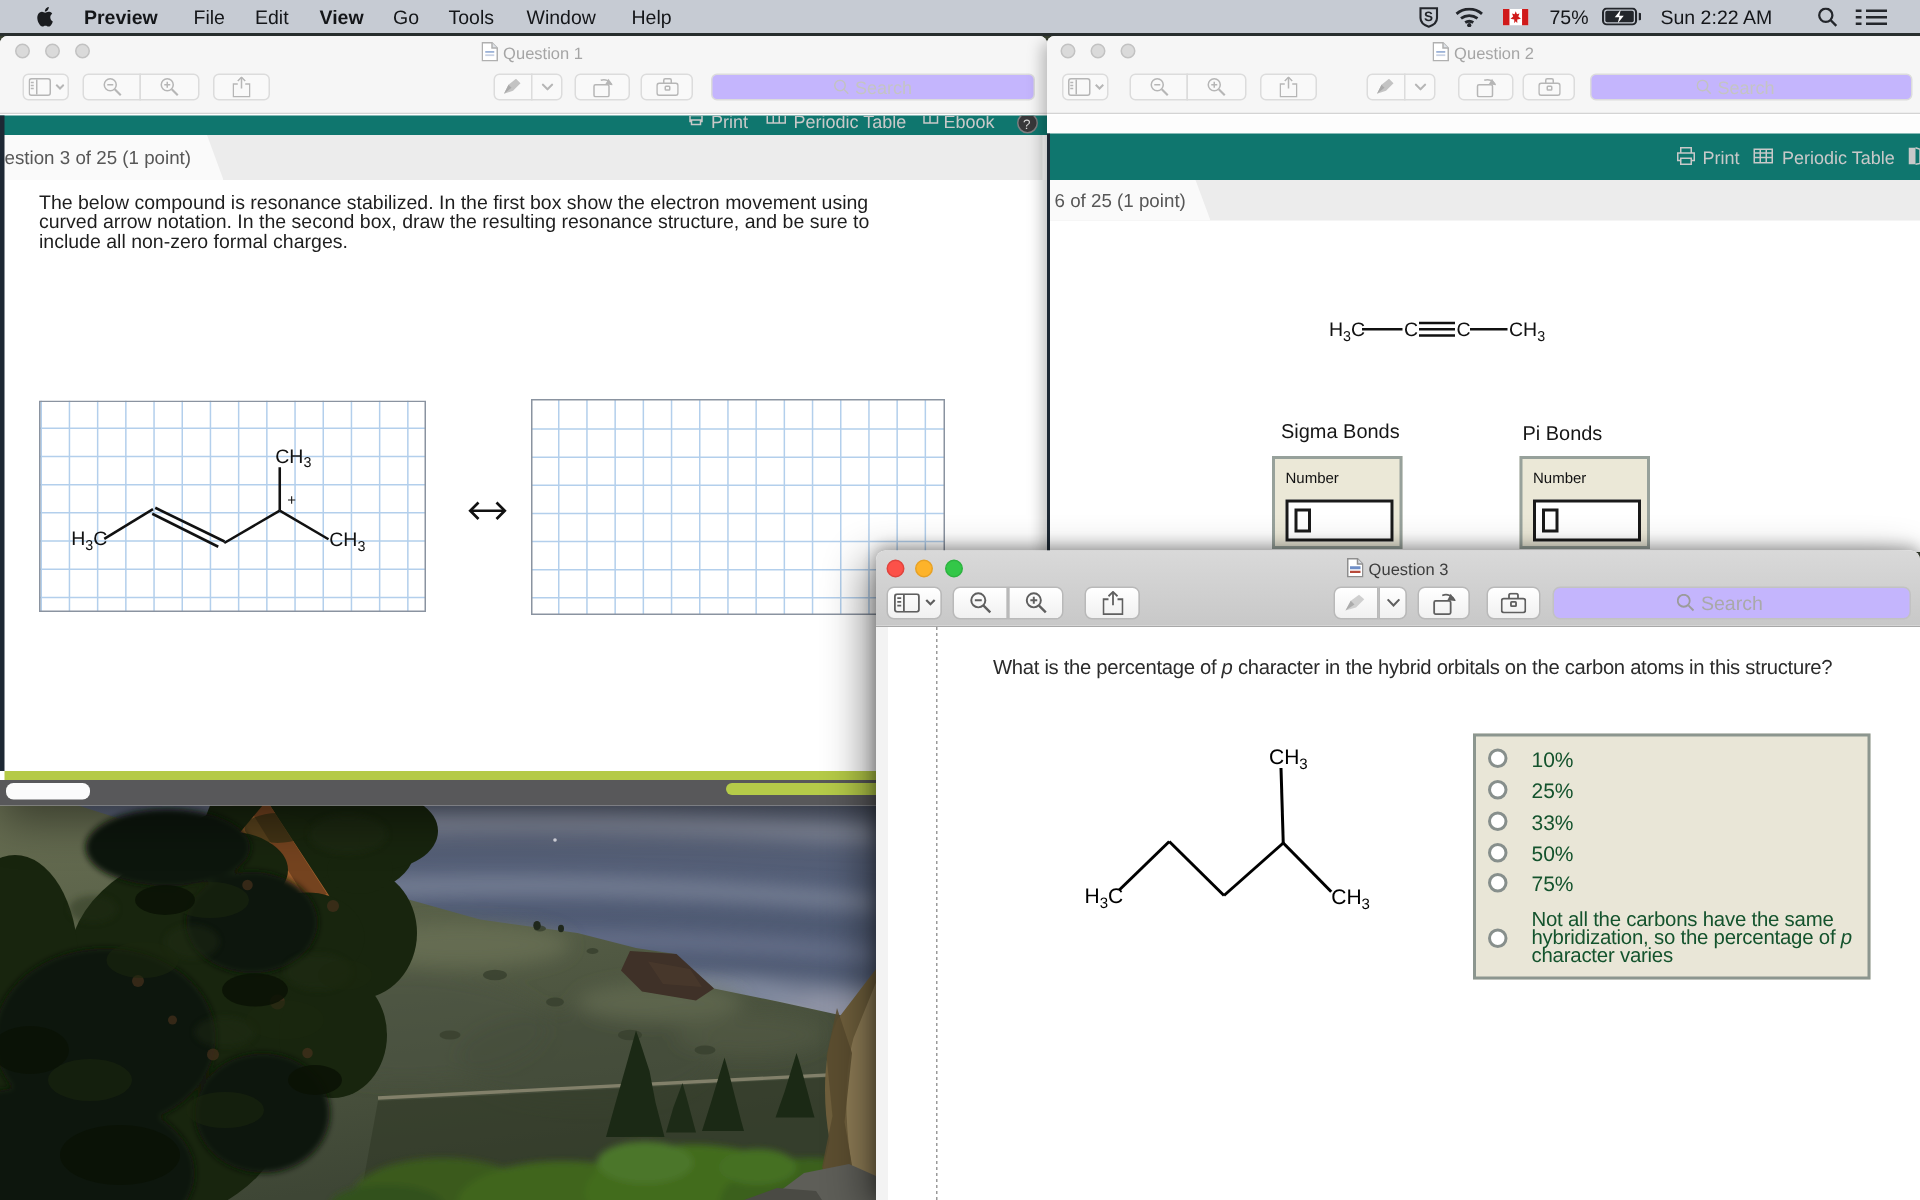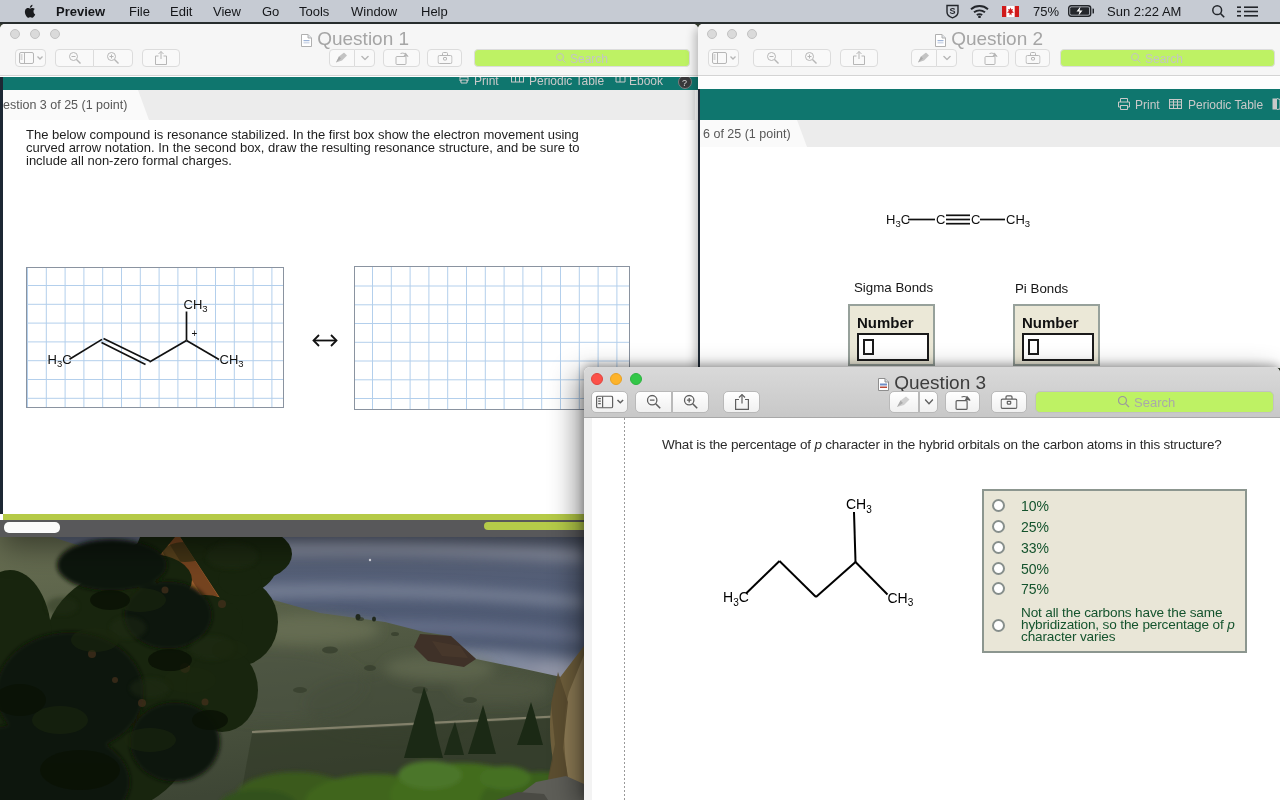--- a/index.html
+++ b/index.html
@@ -13,34 +13,34 @@
 #menushadow { position:absolute; left:0; top:22px; width:1280px; height:2px; background:rgba(30,35,45,0.6); z-index:49; }
 
 
 .win { position:absolute; background:#fff; }
 #win1 { left:0; top:24px; width:698px; height:513px; z-index:10; border-radius:5px 5px 0 0; box-shadow:0 10px 30px rgba(0,0,0,0.45); }
 #win2 { left:698px; top:24px; width:582px; height:344px; z-index:11; border-radius:5px 0 0 0; box-shadow:-3px 4px 10px rgba(0,0,0,0.25); }
 #win3 { left:584px; top:367px; width:696px; height:433px; z-index:20; border-radius:6px 6px 0 0; box-shadow:0 -2px 10px rgba(0,0,0,0.32), -7px 7px 28px rgba(0,0,0,0.45); }
 
 .chrome { position:absolute; left:0; top:0; right:0; height:52px; background:#f6f6f6; border-bottom:1px solid #d4d4d4; border-radius:5px 5px 0 0; }
 .tl { position:absolute; width:10px; height:10px; border-radius:50%; background:#dadada; border:1px solid #c2c2c2; top:5px; }
-.wtitle { position:absolute; top:4px; width:100%; text-align:center; font-size:19px; color:#a5a5a5; }
+.wtitle { position:absolute; top:4px; width:100%; text-align:center; font-size:11px; color:#a5a5a5; }
 .btn { position:absolute; top:25px; height:18px; border:1px solid #dcdcdc; border-radius:4px; background:#f9f9f9; }
 .btn svg { position:absolute; left:50%; top:50%; transform:translate(-50%,-50%); }
-.sfield { position:absolute; top:25px; height:18px; border:1px solid #dcdcdc; border-radius:4px; background:#bef264; }
+.sfield { position:absolute; top:25px; height:18px; border:1px solid #dcdcdc; border-radius:4px; background:#c4b5fd; }
 
 
 .darkbar { position:absolute; background:#0f766e; color:#d2d2d2; font-size:12px; }
 .navy { position:absolute; background:#1d2834; }
 .tabbar { position:absolute; background:#ececec; }
 .tabshape { position:absolute; background:#fafafa; color:#575757; font-size:12.5px; white-space:nowrap; }
 
 
 .numbox { position:absolute; width:87px; height:62px; background:#ebe8d7; border:2px solid #97a19b; }
-.numbox .lbl { position:absolute; left:7px; top:8px; font-size:15px; color:#111;font-weight:bold; }
+.numbox .lbl { position:absolute; left:7px; top:8px; font-size:10px; color:#111; }
 .numbox .inp { position:absolute; left:7px; top:27px; width:72px; height:28px; background:#fff; border:2px solid #1a1a1a; }
 .numbox .cell { position:absolute; left:4px; top:4px; width:11px; height:16px; border:2px solid #1a1a1a; background:#fff; }
 
 
 #radiobox { position:absolute; left:398px; top:122px; width:265px; height:164px; background:#e9e6d7; border:2px solid #8c968f; }
 .radio { position:absolute; width:13px; height:13px; border:2px solid #878f8c; border-radius:50%; background:#fff; }
 .ropt { position:absolute; font-size:14px; color:#14532d; }
 </style>
 </head>
 <body>
@@ -649,21 +649,21 @@
 </div>
 
 <div id="menushadow"></div>
 <div id="menubar">
   <svg class="abs" style="left:24px;top:4px;" width="12" height="14" viewBox="0 0 12 14">
       <path d="M9.5,7.4 c0,-1.5 1.2,-2.3 1.3,-2.3 c-0.7,-1.1 -1.9,-1.2 -2.3,-1.2 c-1,-0.1 -1.9,0.6 -2.4,0.6 c-0.5,0 -1.3,-0.6 -2.1,-0.6 c-1.1,0 -2.1,0.6 -2.6,1.6 c-1.1,2 -0.3,4.9 0.8,6.5 c0.5,0.8 1.2,1.7 2,1.7 c0.8,0 1.1,-0.5 2.1,-0.5 c1,0 1.2,0.5 2.1,0.5 c0.9,0 1.4,-0.8 2-1.6 c0.6,-0.9 0.8,-1.8 0.8,-1.8 c0,0 -1.6,-0.6 -1.7,-2.9 Z M7.8,2.8 c0.4,-0.6 0.8,-1.3 0.7,-2.1 c-0.6,0 -1.4,0.4 -1.9,1 c-0.4,0.5 -0.8,1.3 -0.7,2 c0.7,0.1 1.4,-0.4 1.9,-0.9 Z" fill="#1a1c1f"></path>
     </svg>
   <div class="mi" style="left:56px;font-weight:bold;">Preview</div>
   <div class="mi" style="left:129px;">File</div>
   <div class="mi" style="left:170px;">Edit</div>
-  <div class="mi" style="left:213px;">View</div>
+  <div class="mi" style="left:213px;font-weight:bold;">View</div>
   <div class="mi" style="left:262px;">Go</div>
   <div class="mi" style="left:299px;">Tools</div>
   <div class="mi" style="left:351px;">Window</div>
   <div class="mi" style="left:421px;">Help</div>
 
   <svg class="abs" style="left:945px;top:4px;" width="15" height="15" viewBox="0 0 15 15">
       <path d="M2,1.5 L13,1.5 L13,8 C13,11 10,13 7.5,13.8 C5,13 2,11 2,8 Z" fill="none" stroke="#23262b" stroke-width="1.4"></path>
       <text x="4.4" y="10" font-size="9" font-weight="bold" fill="#23262b" font-family="Liberation Sans, sans-serif">S</text>
     </svg>
   <svg class="abs" style="left:970px;top:5px;" width="19" height="13" viewBox="0 0 19 13">

